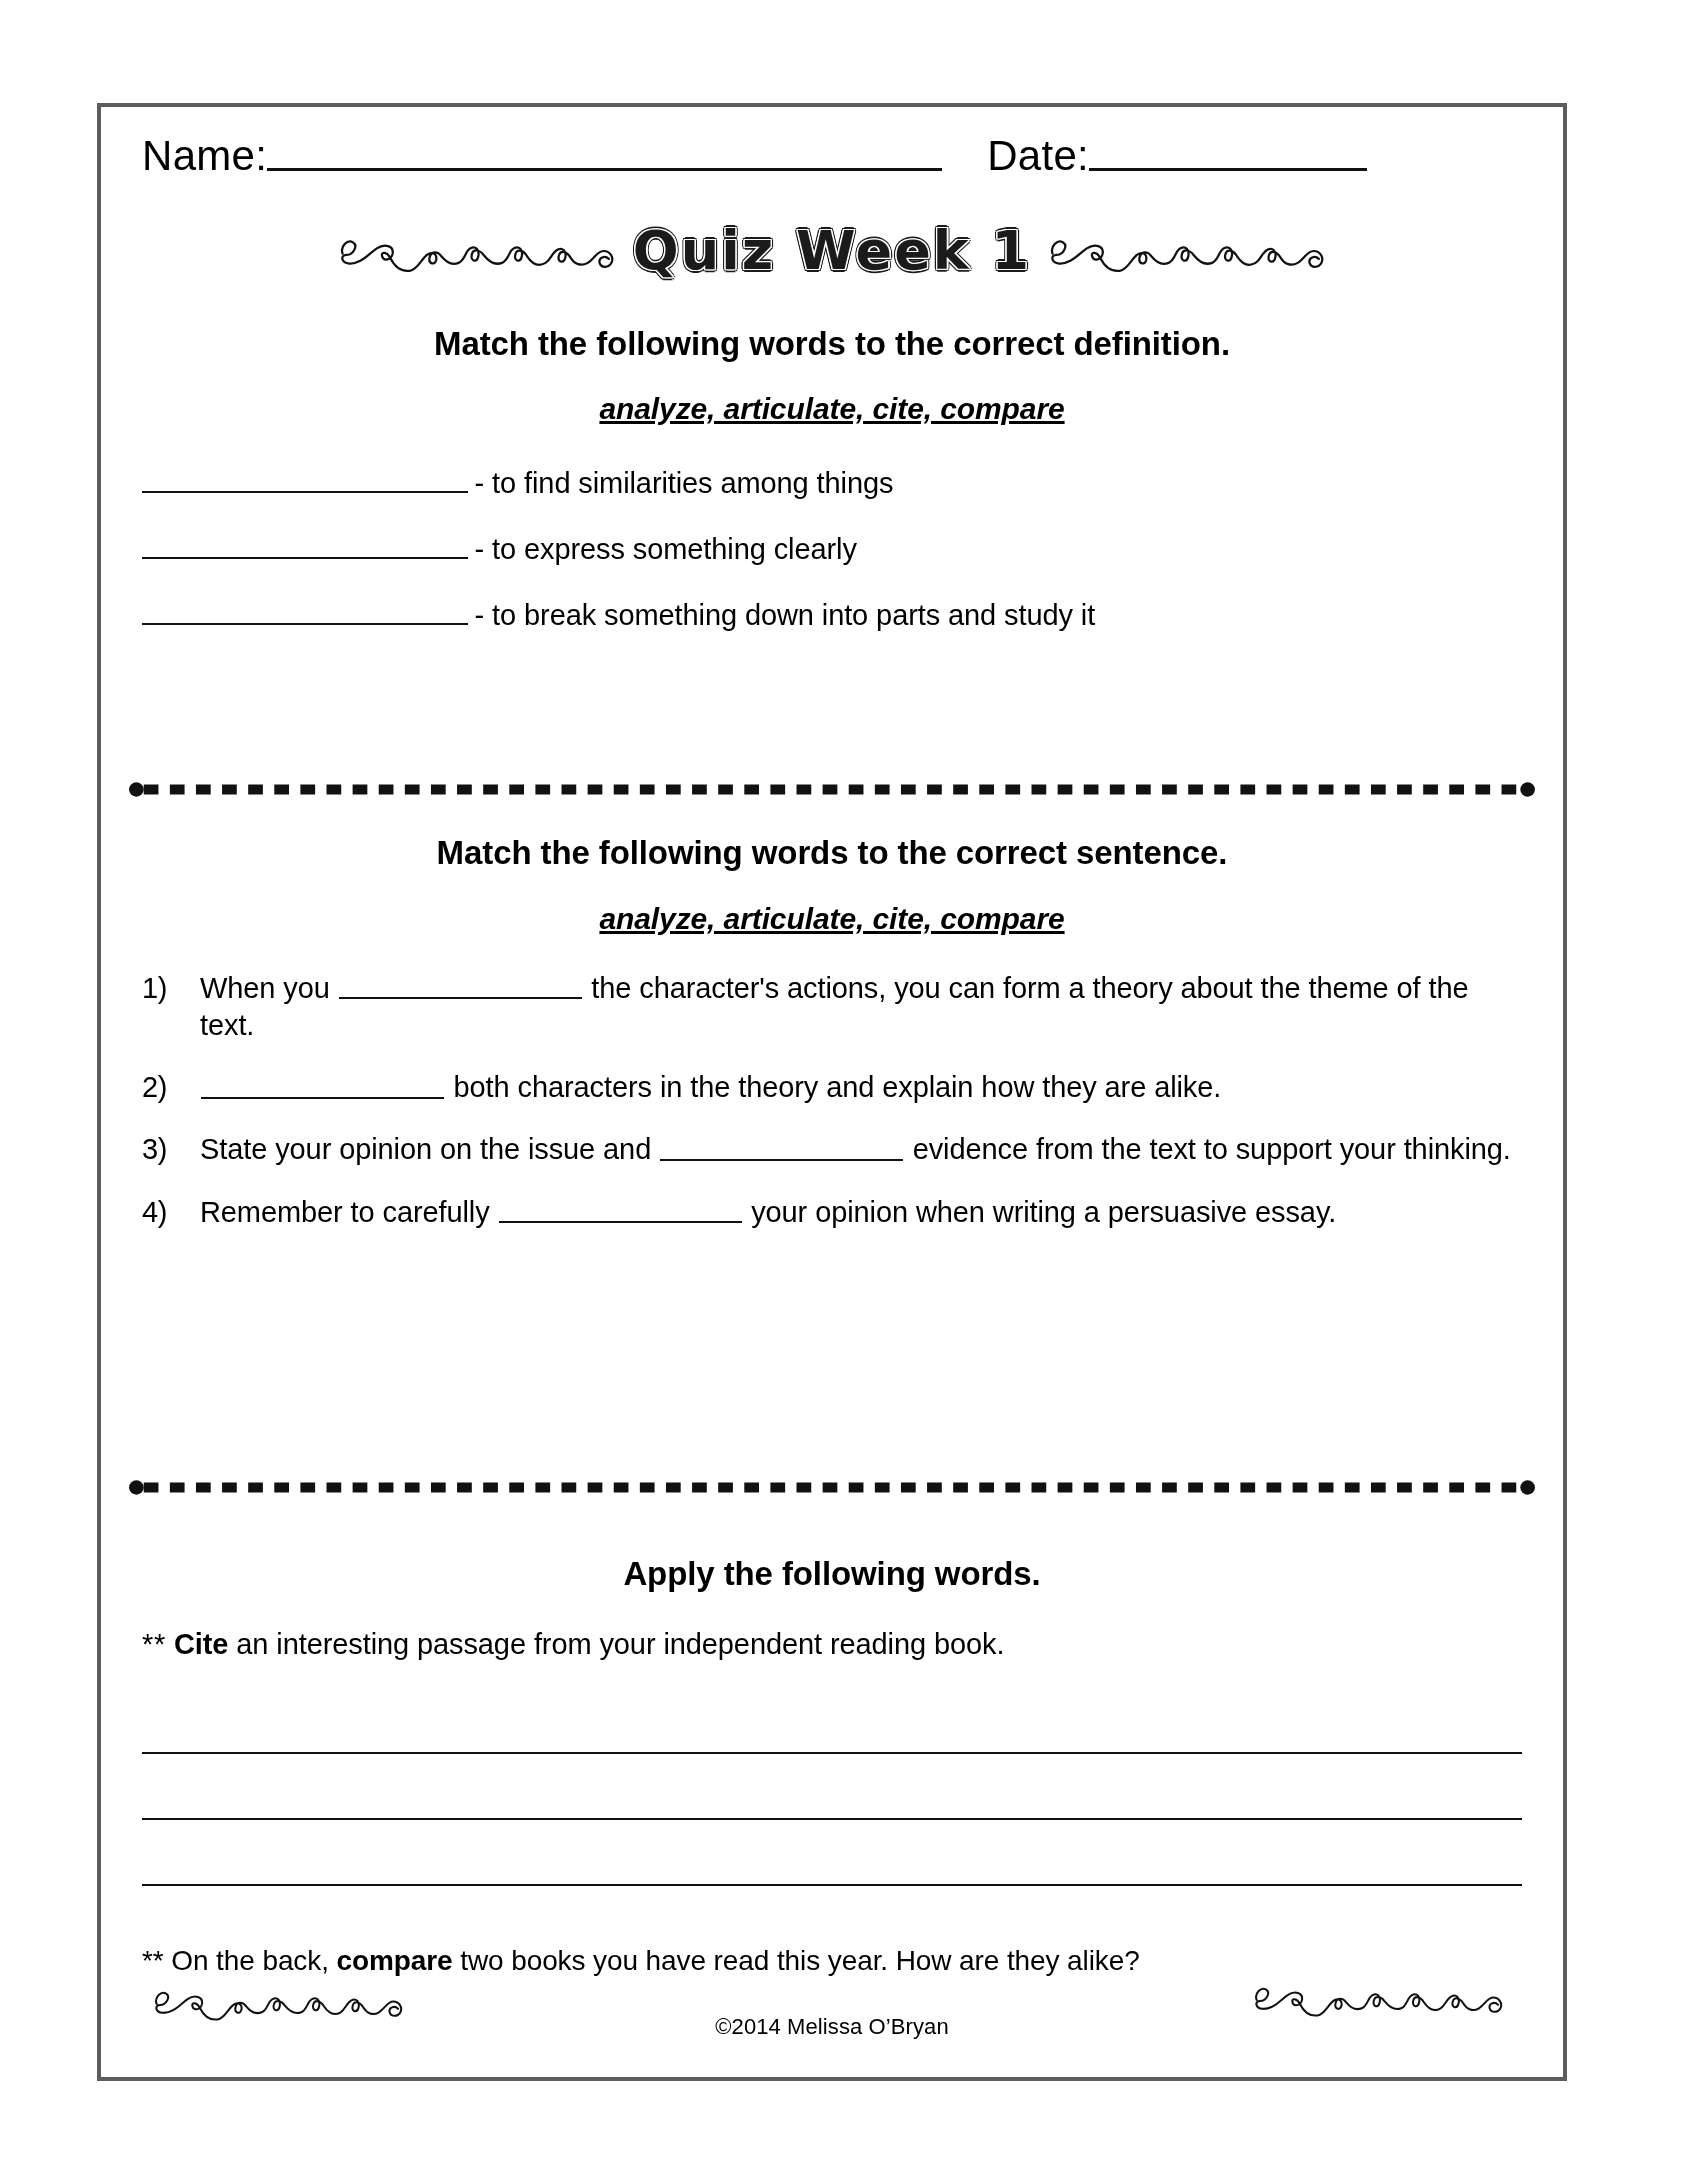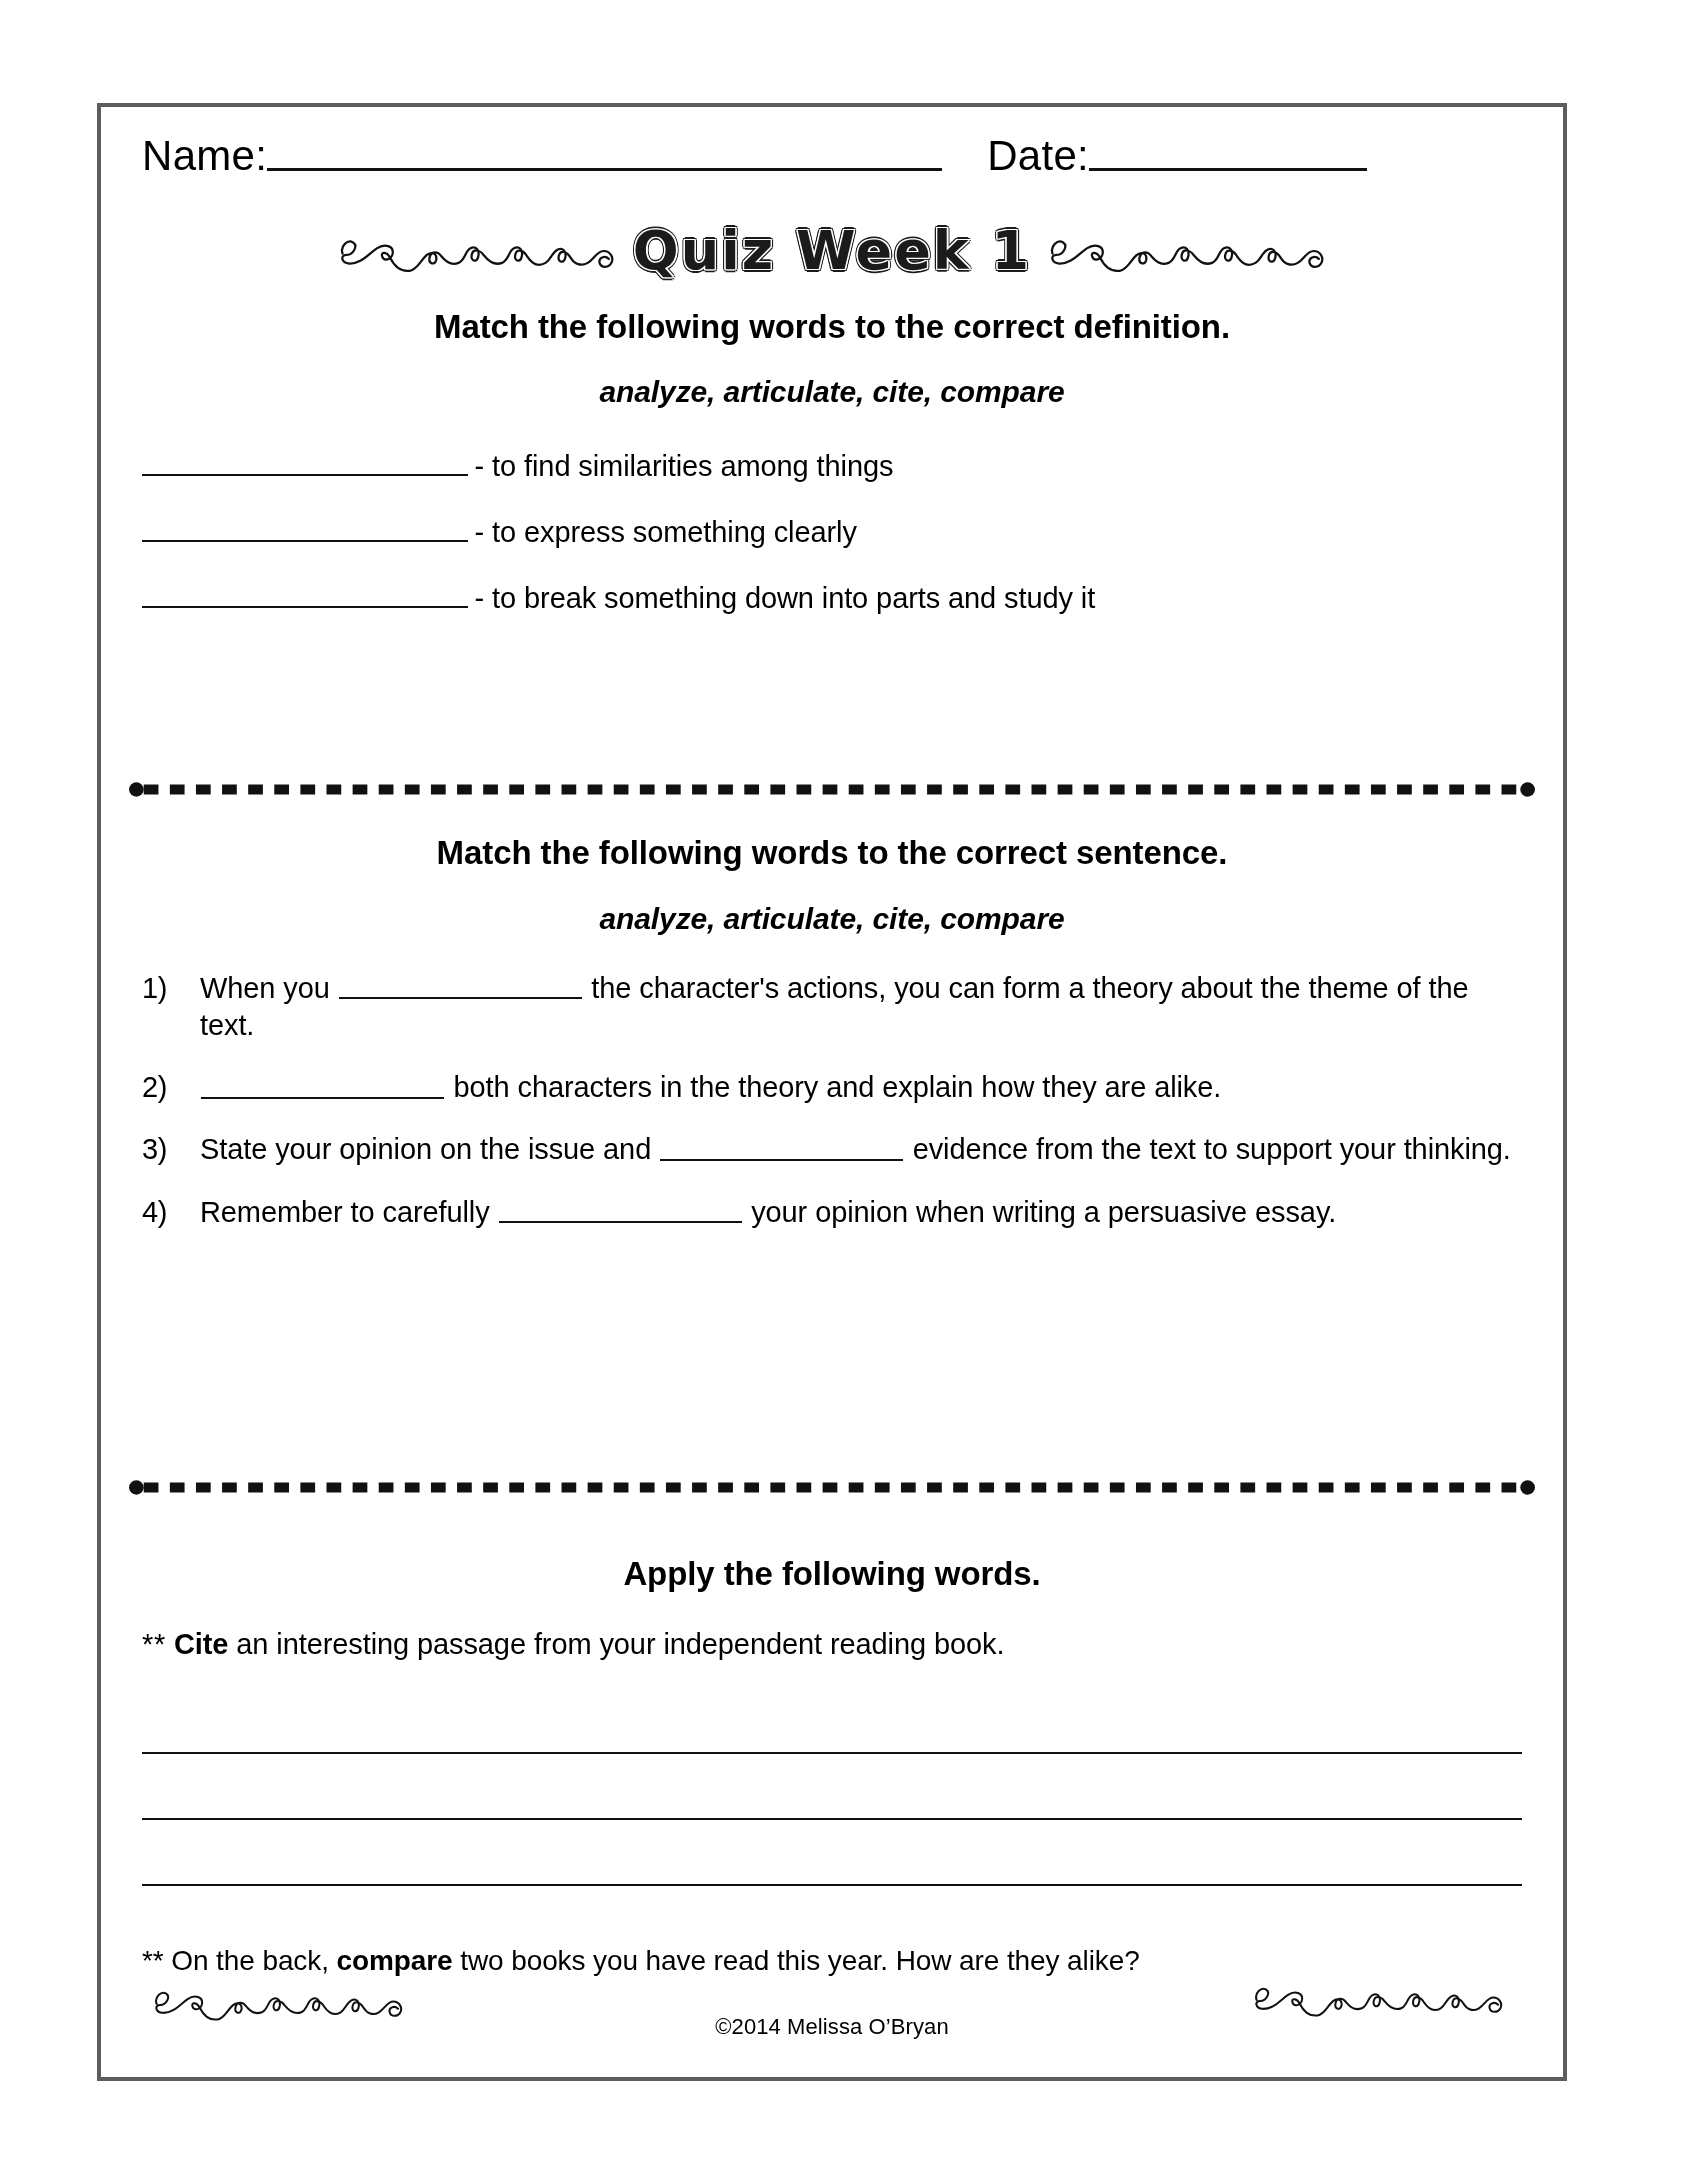--- a/index.html
+++ b/index.html
@@ -94,25 +94,26 @@
     line-height: 1.05;
     letter-spacing: -0.1px;
   }
   .word-bank {
     text-align: center;
     font-size: 30px;
     font-weight: 700;
     font-style: italic;
     line-height: 1.05;
     letter-spacing: -0.1px;
+    text-decoration: underline;
   }
 
   
   #sec-definitions { position: absolute; left: 41px; right: 41px; top: 200px; }
-  #sec-definitions .sec-head { margin-top: 3px; }
+  #sec-definitions .sec-head { margin-top: 20px; }
   #sec-definitions .word-bank { margin-top: 31px; }
   .def-list { margin-top: 38px; }
   .def-row {
     display: flex;
     align-items: baseline;
     margin-bottom: 28px;
     font-size: 29px;
     line-height: 1.1;
     text-align: center;
   }

